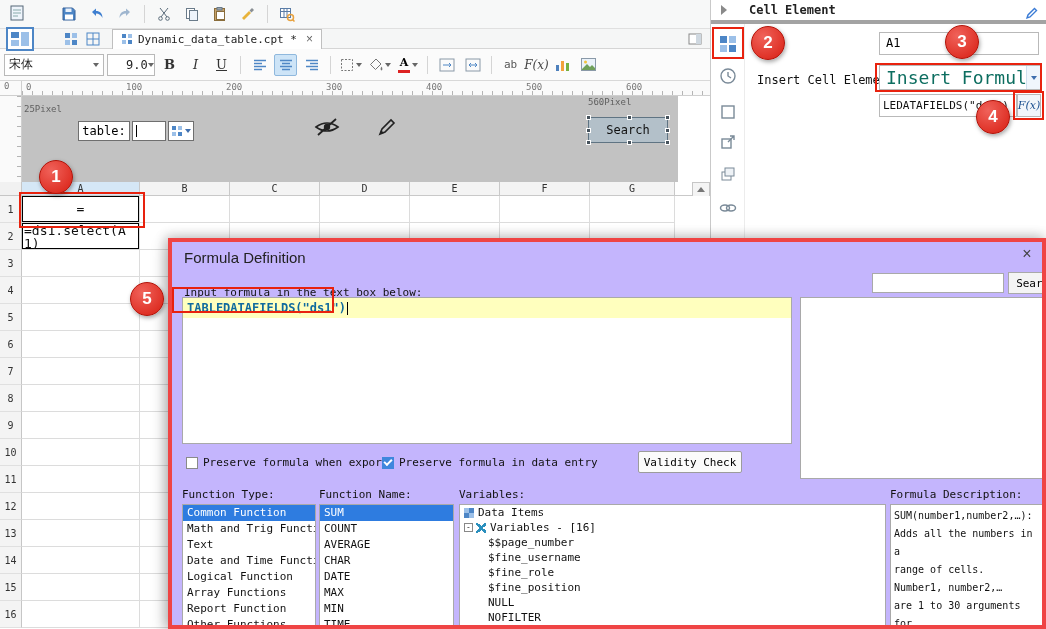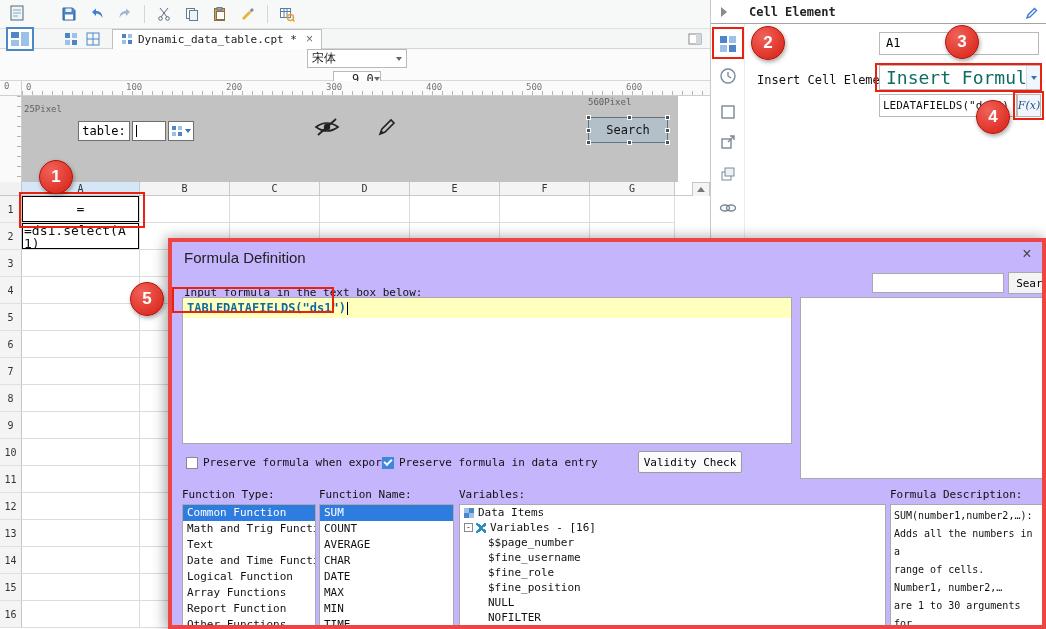--- a/index.html
+++ b/index.html
@@ -19,21 +19,21 @@
   .tabbar { position:absolute; left:0; top:29px; width:710px; height:20px; background:#f5f6f6;
             border-bottom:1px solid #d5d5d5; display:flex; align-items:center; padding-left:60px; }
   .view-toggle { width:22px; height:18px; display:flex; align-items:center; justify-content:center; }
   .tab { margin-left:8px; display:flex; align-items:center; gap:5px; padding:0 8px; background:#fff;
          border:1px solid #bfbfbf; border-bottom:none; height:20px; font-size:11px; color:#222; }
   .tab-close { color:#666; font:12px "Liberation Sans",sans-serif; margin-left:4px; }
   .tabbar-right { margin-left:auto; margin-right:8px; display:flex; align-items:center; }
 
   
   .fmt-toolbar { position:absolute; left:0; top:49px; width:710px; height:32px; background:#fbfbfb;
-                 border-bottom:1px solid #d8d8d8; display:flex; align-items:center; gap:3px; padding-left:4px;flex-direction:column; }
+                 border-bottom:1px solid #d8d8d8; display:flex; align-items:center; gap:3px; padding-left:4px; }
   .selectbox { height:22px; background:#fff; border:1px solid #b9b9b9; display:flex; align-items:center;
                justify-content:space-between; font-size:12px; padding:0 4px; color:#222; }
   .sel-font { width:100px; }
   .sel-size { width:48px;padding-left:18px; }
   .caret { width:0; height:0; border-left:3px solid transparent; border-right:3px solid transparent; border-top:4px solid #666; }
   .caret.blue { border-top-color:#3f6fae; }
   .fbtn { width:23px; height:22px; display:flex; align-items:center; justify-content:center; border-radius:2px; color:#333; }
   .fbtn.sel { background:#cde4f7; border:1px solid #8fb8dd; }
   .b-lab { font:bold 13px "DejaVu Serif",serif; }
   .i-lab { font:italic 13px "DejaVu Serif",serif; }
@@ -88,21 +88,21 @@
   .rowhead { width:22px; background:#f4f4f4; border-right:1px solid #c6c6c6; border-bottom:1px solid #e0e0e0;
              font-size:10px; color:#333; display:flex; align-items:center; justify-content:center; }
   .cell { border-right:1px solid #dcdcdc; border-bottom:1px solid #dcdcdc; font-size:13px; line-height:13px;
           padding:1px 0 0 2px; overflow:hidden; word-break:break-all; color:#111; background:#fff; }
   .cell-bordered { box-shadow:inset 0 0 0 1px #000; }
   .cell-center { text-align:center; padding-left:0; padding-top:6px; }
   .cell-filler { flex:1; border:0; background:#fff; }
 
   
   .rpanel { position:absolute; left:710px; top:0; width:336px; height:629px; background:#fff; border-left:1px solid #c9c9c9; }
-  .rp-header { position:absolute; left:0; top:0; width:336px; height:24px; border-bottom:1px solid #a3a3a3;
+  .rp-header { position:absolute; left:0; top:0; width:336px; height:24px; border-bottom:4px solid #a3a3a3;
                display:flex; align-items:center; }
   .rp-chevron { width:0; height:0; border-top:5px solid transparent; border-bottom:5px solid transparent;
                 border-left:6px solid #8a8a8a; margin-left:10px; }
   .rp-title { font-weight:bold; font-size:12px; color:#222; margin-left:22px; }
   .rp-edit { position:absolute; right:8px; top:5px; }
   .rp-strip { position:absolute; left:0; top:24px; width:34px; height:605px; border-right:1px solid #ececec; }
   .strip-icon { position:absolute; left:0; width:34px; height:28px; display:flex; align-items:center; justify-content:center; }
   .rp-cellref { position:absolute; left:168px; top:32px; width:160px; height:23px; border:1px solid #b9b9b9;
                 font-size:12px; padding-left:6px; line-height:21px; background:#fff; }
   .rp-insert-label { position:absolute; left:46px; top:73px; font-size:12px; color:#111; }

